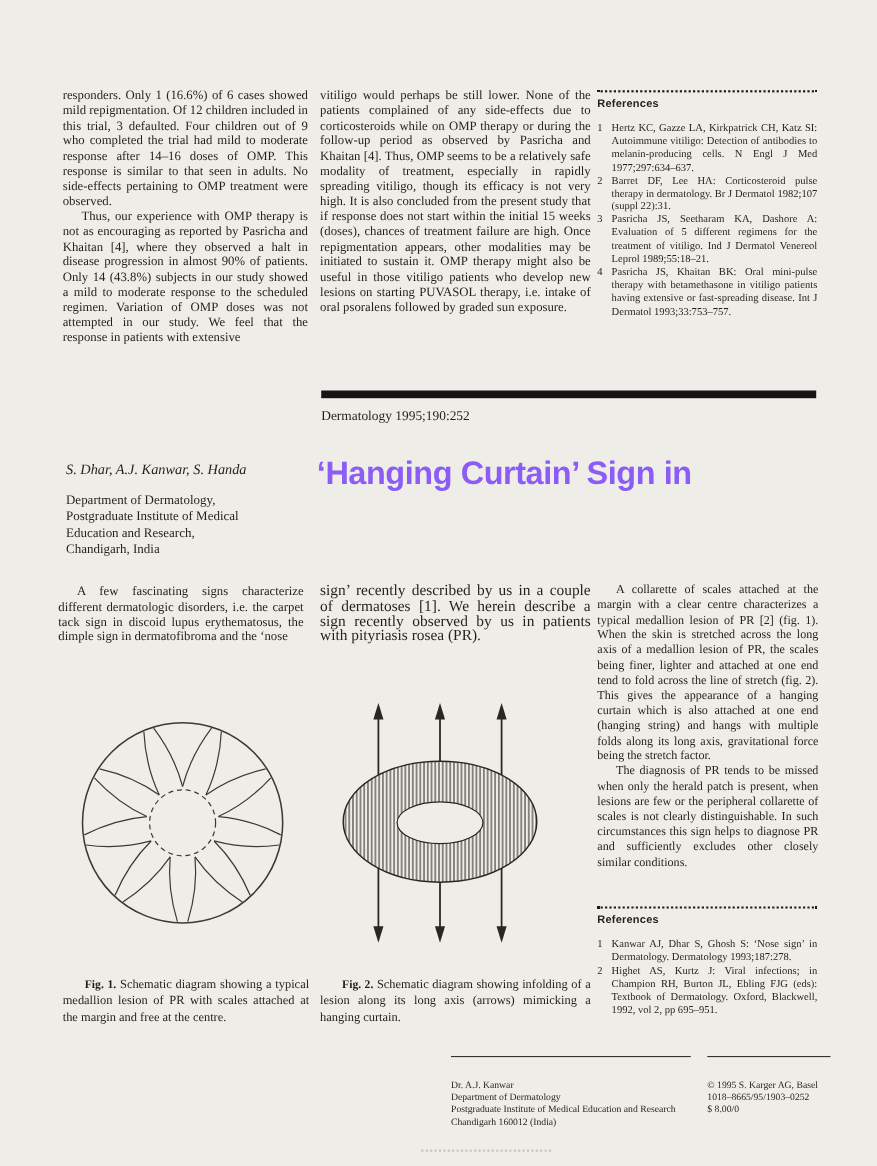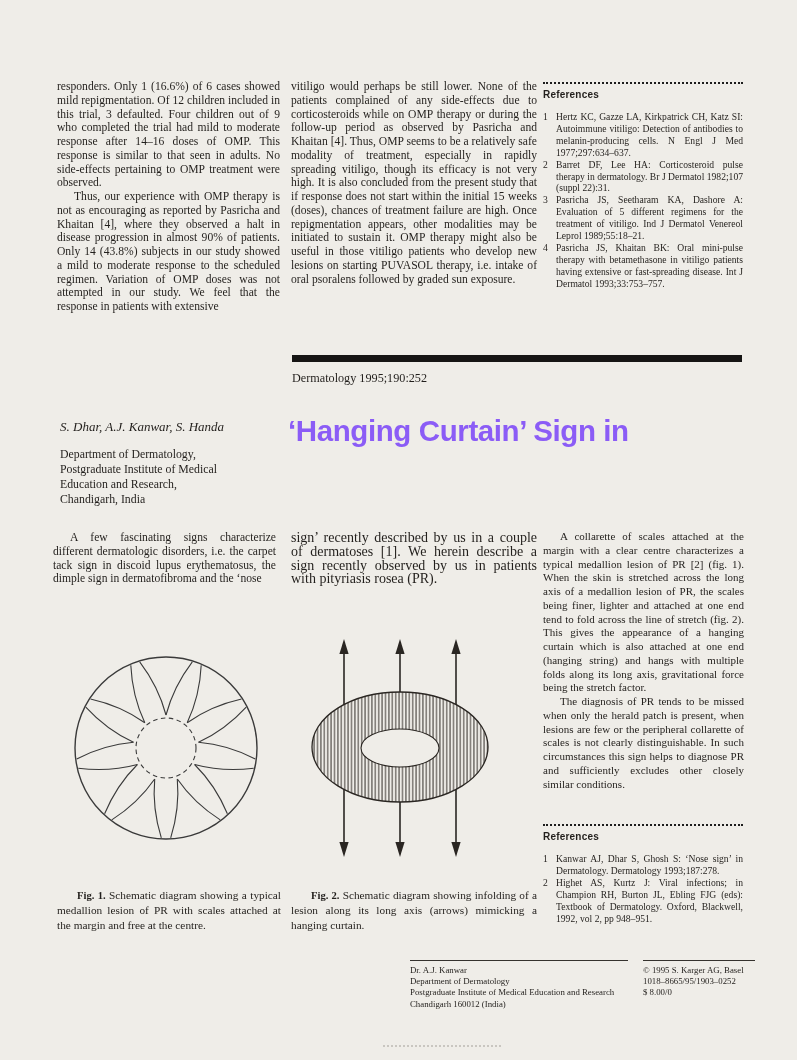--- a/index.html
+++ b/index.html
@@ -53,21 +53,21 @@
   .diagram-line{fill:none;stroke:#3a3a3a;stroke-width:1.4;}
   .diagram-thin{fill:none;stroke:#3a3a3a;stroke-width:1.1;}
 
   
   .caption{font-size:11.3px;line-height:15px;text-align:justify;text-indent:20px;}
   #fig1-caption{left:57px;top:888px;width:224px;}
   #fig2-caption{left:291px;top:888px;width:246px;}
   .cap-label{font-family:Liberation Serif, serif;font-weight:bold;font-size:10.6px;margin-top:46px;}
 
   
-  .footer-block{border-top:1.5px solid #35322e;padding-top:4px;font-size:8.8px;line-height:11.2px;}
+  .footer-block{border-top:1.5px solid #35322e;padding-top:20px;font-size:8.8px;line-height:11.2px;}
   #footer-contact{left:410px;top:960px;width:218px;}
   #footer-pub{left:643px;top:960px;width:112px;}
   #artifact-dots{left:383px;top:1045px;width:118px;border-top:2px dotted #c9c6c0;height:0;}
 </style>
 </head>
 <body>
 
 <div class="abs just" id="col1-top">
   <p>responders. Only 1 (16.6%) of 6 cases showed mild repigmentation. Of 12 children included in this trial, 3 defaulted. Four children out of 9 who completed the trial had mild to moderate response after 14–16 doses of OMP. This response is similar to that seen in adults. No side-effects pertaining to OMP treatment were observed.</p>
   <p class="indent">Thus, our experience with OMP therapy is not as encouraging as reported by Pasricha and Khaitan [4], where they observed a halt in disease progression in almost 90% of patients. Only 14 (43.8%) subjects in our study showed a mild to moderate response to the scheduled regimen. Variation of OMP doses was not attempted in our study. We feel that the response in patients with extensive</p>
@@ -184,21 +184,21 @@
 
 <div class="abs refcol" id="col3-refs2">
   <div class="dotrule"></div>
   <div class="refs-title">References</div>
   <div class="ref">
     <span class="ref-num">1</span>
     <span class="ref-text">Kanwar AJ, Dhar S, Ghosh S: ‘Nose sign’ in Dermatology. Dermatology 1993;187:278.</span>
   </div>
   <div class="ref">
     <span class="ref-num">2</span>
-    <span class="ref-text">Highet AS, Kurtz J: Viral infections; in Champion RH, Burton JL, Ebling FJG (eds): Textbook of Dermatology. Oxford, Blackwell, 1992, vol 2, pp 948–951.</span>
+    <span class="ref-text">Highet AS, Kurtz J: Viral infections; in Champion RH, Burton JL, Ebling FJG (eds): Textbook of Dermatology. Oxford, Blackwell, 1992, vol 2, pp 695–951.</span>
   </div>
 </div>
 
 <div class="abs footer-block" id="footer-contact">
   <div>Dr. A.J. Kanwar</div>
   <div>Department of Dermatology</div>
   <div>Postgraduate Institute of Medical Education and Research</div>
   <div>Chandigarh 160012 (India)</div>
 </div>
 <div class="abs footer-block" id="footer-pub">

